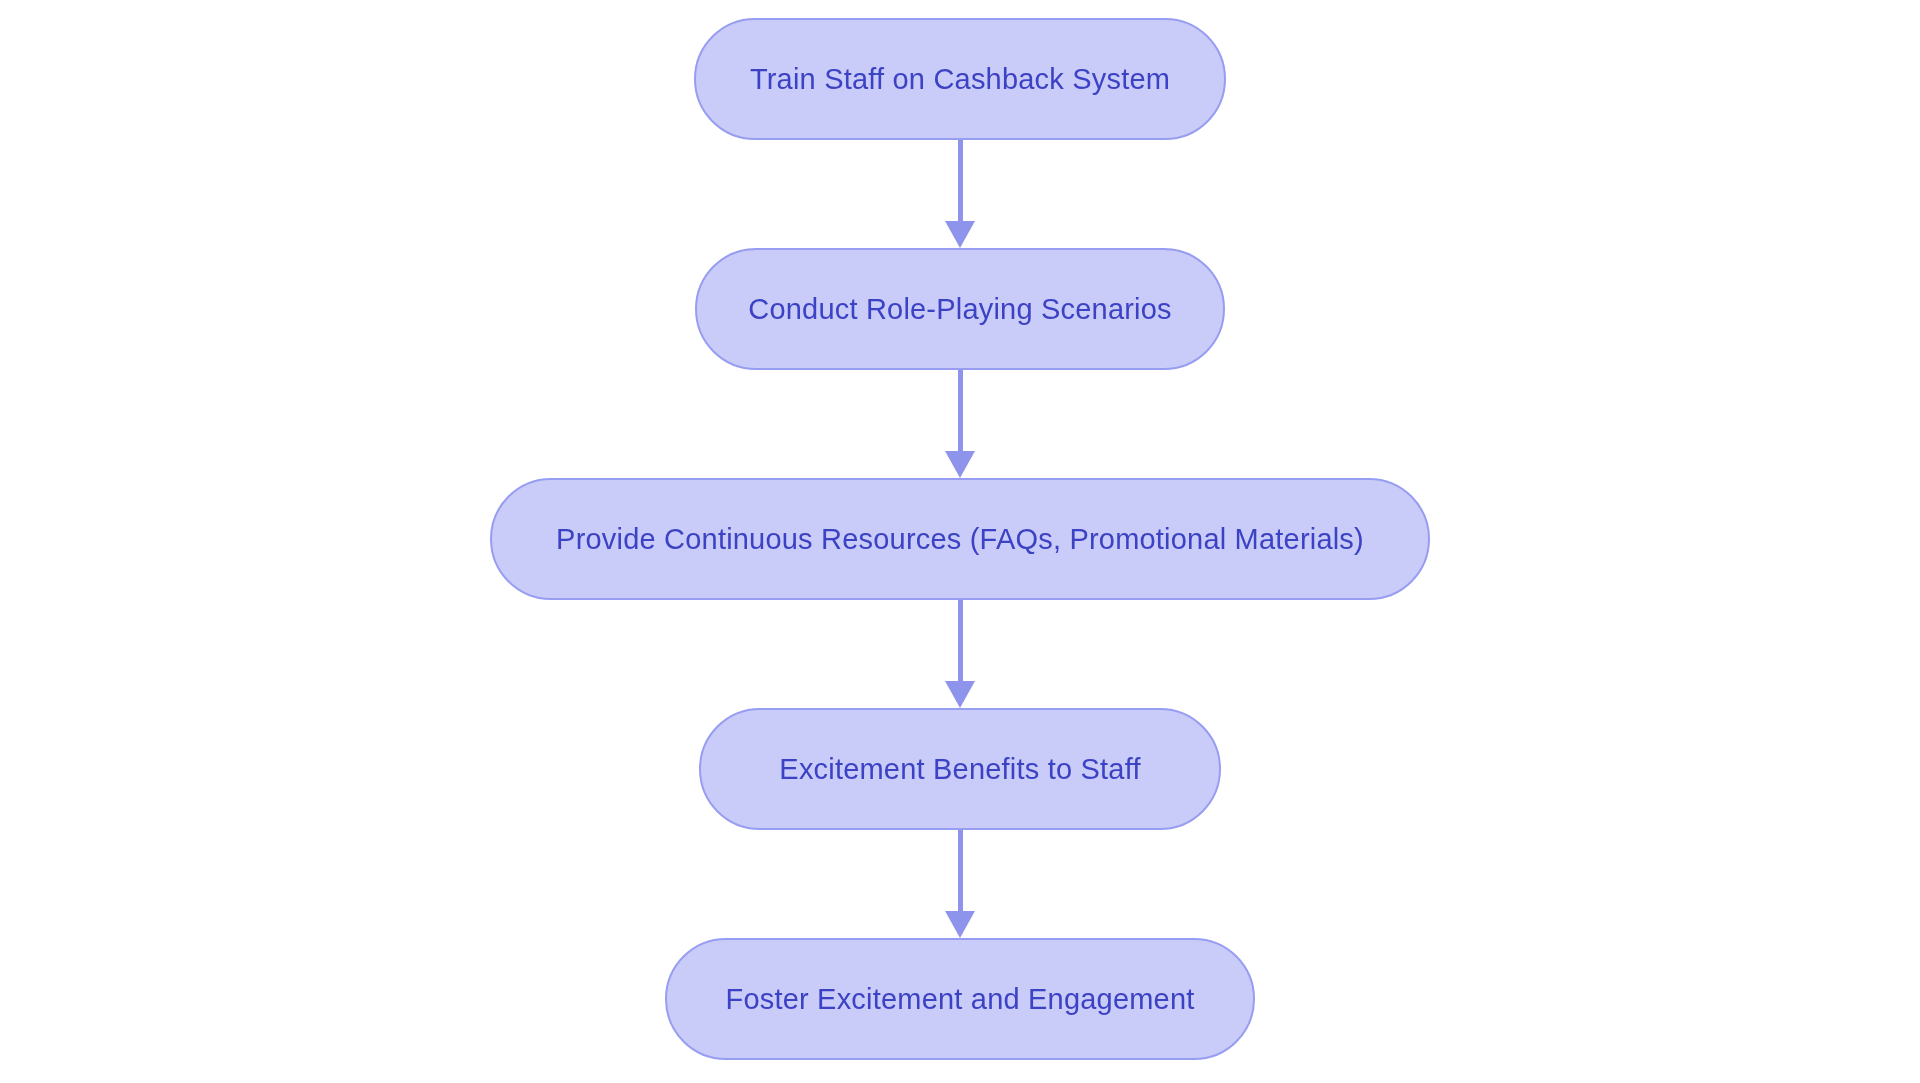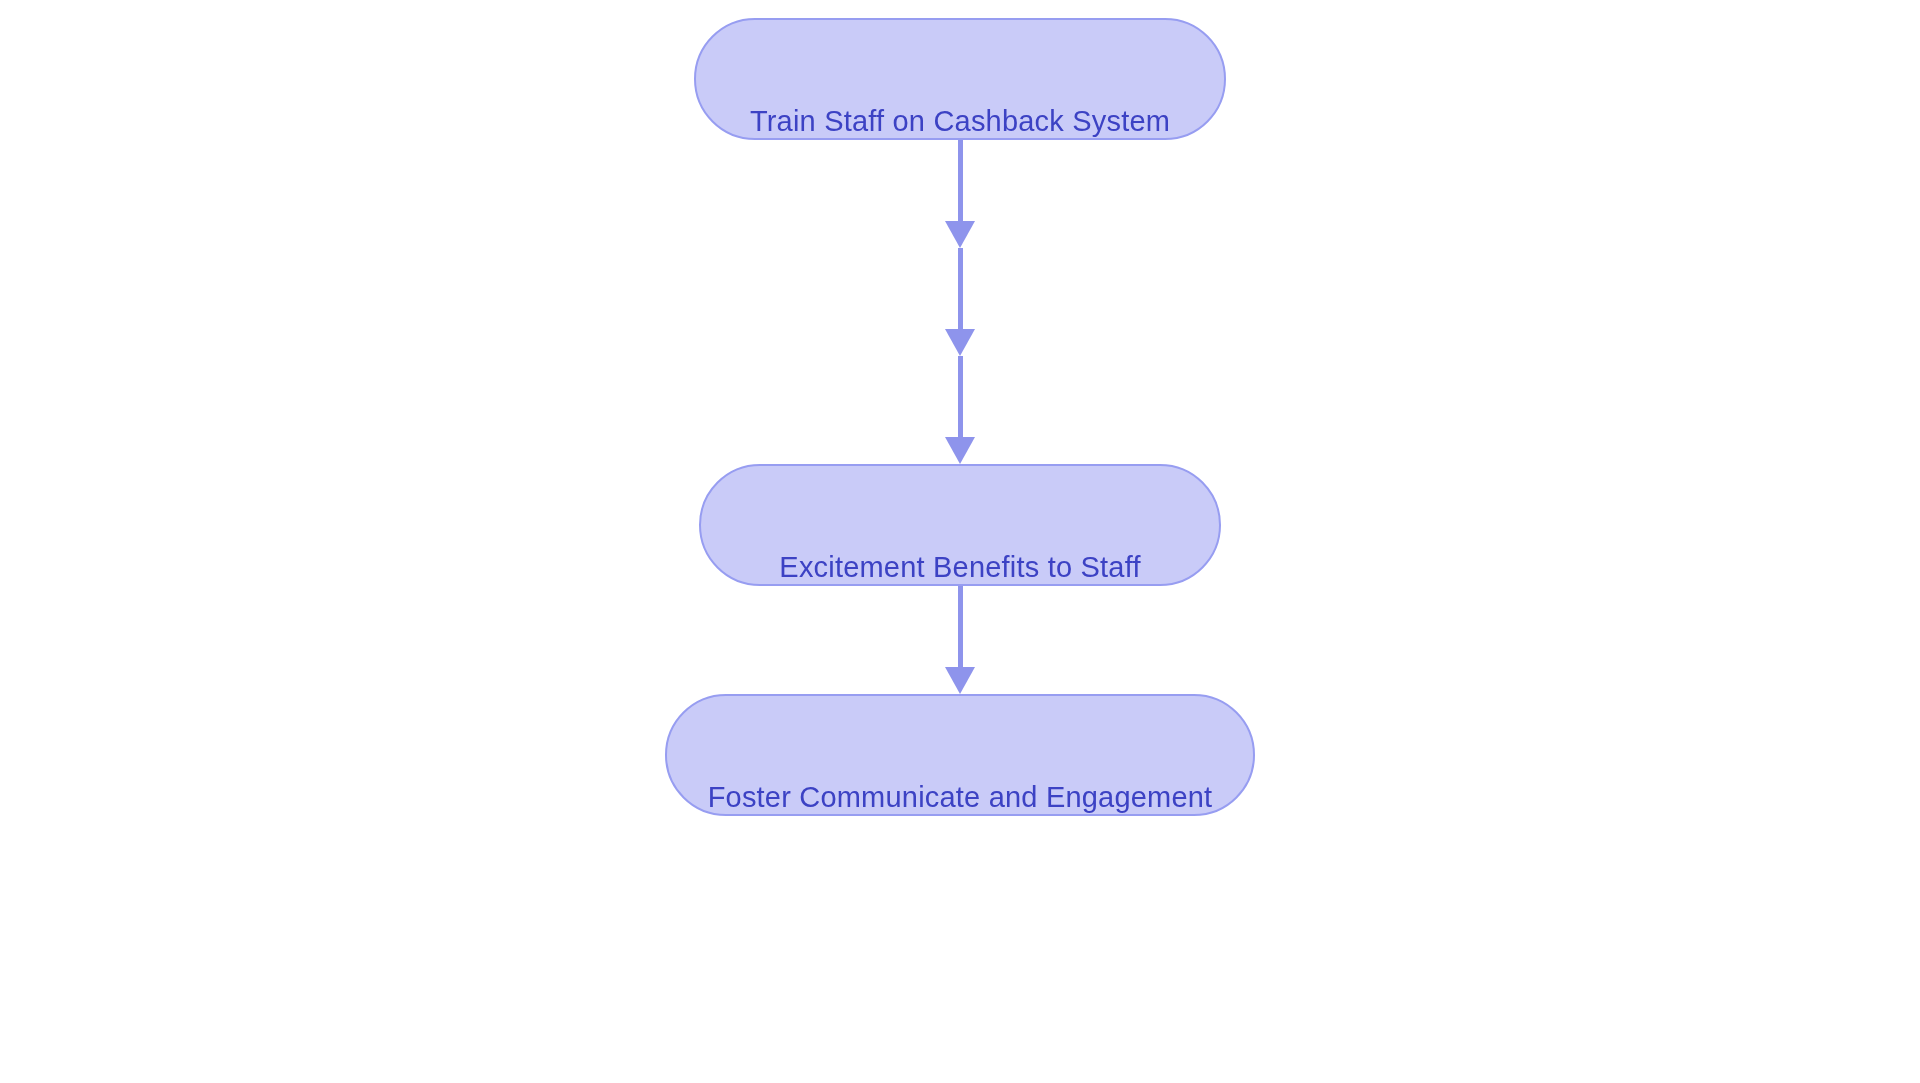--- a/index.html
+++ b/index.html
@@ -26,21 +26,21 @@
     align-items: center;
     padding-top: 18px;
   }
   .node {
     height: 122px;
     border-radius: 61px;
     background: var(--node-fill);
     border: 2px solid var(--node-border);
     color: var(--node-text);
     display: flex;
-    align-items: flex-end;
+    align-items: center;
     justify-content: center;
     font-size: 29px;
     letter-spacing: 0.2px;
     text-align: center;
     flex-shrink: 0;
   }
   .w1 { width: 532px; }
   .w2 { width: 530px; }
   .w3 { width: 940px; }
   .w4 { width: 522px; }
@@ -72,38 +72,44 @@
 
   <div class="node w1">
     <span>Train Staff on Cashback System</span>
   </div>
 
   <div class="arrow">
     <div class="arrow-line"></div>
     <div class="arrow-head"></div>
   </div>
 
+  <div class="node w2">
+    <span>Conduct Role-Playing Scenarios</span>
+  </div>
 
   <div class="arrow">
     <div class="arrow-line"></div>
     <div class="arrow-head"></div>
   </div>
 
+  <div class="node w3">
+    <span>Provide Continuous Resources (FAQs, Promotional Materials)</span>
+  </div>
 
   <div class="arrow">
     <div class="arrow-line"></div>
     <div class="arrow-head"></div>
   </div>
 
   <div class="node w4">
     <span>Excitement Benefits to Staff</span>
   </div>
 
   <div class="arrow">
     <div class="arrow-line"></div>
     <div class="arrow-head"></div>
   </div>
 
   <div class="node w5">
-    <span>Foster Communicate and Engagement</span>
+    <span>Foster Excitement and Engagement</span>
   </div>
 
 </div>
 
 </body></html>

